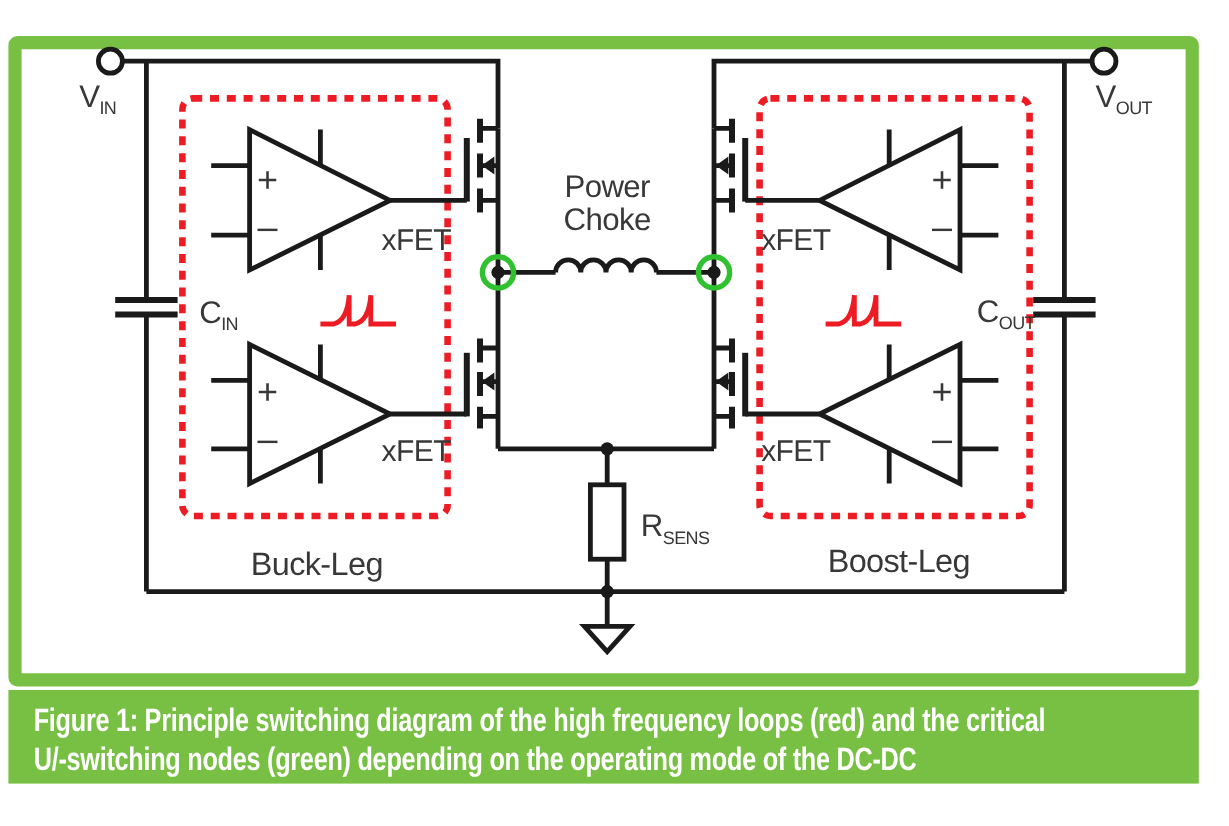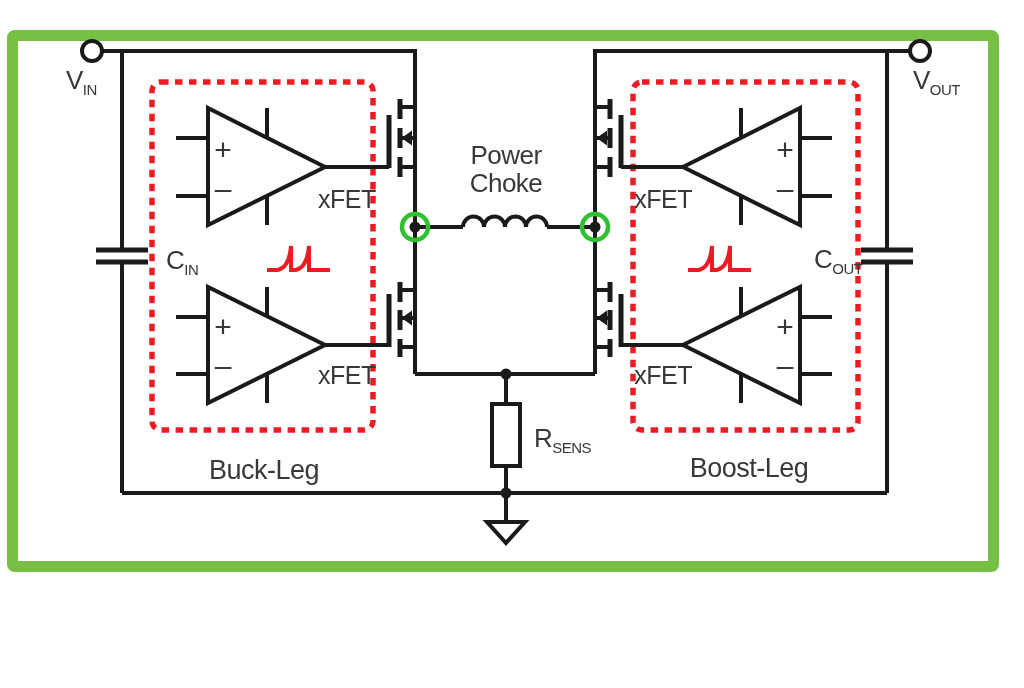--- a/index.html
+++ b/index.html
@@ -154,14 +154,20 @@
 
   <text x="318" y="208" font-size="25" class="lbl">xFET</text>
   <text x="318" y="384" font-size="25" class="lbl">xFET</text>
   <text x="692" y="208" font-size="25" text-anchor="end" class="lbl">xFET</text>
   <text x="692" y="384" font-size="25" text-anchor="end" class="lbl">xFET</text>
 
   <text x="264" y="479" font-size="27" text-anchor="middle" fill="#e8233d" class="lbl">Buck-Leg</text>
   <text x="749" y="477" font-size="27" text-anchor="middle" fill="#e8233d" class="lbl">Boost-Leg</text>
 </svg>
 
+<div class="caption-bar">
+  <div class="caption-text">
+    <span>Figure 1: Principle switching diagram of the high frequency loops (red) and the critical</span><br>
+    <span>U/-switching nodes (green) depending on the operating mode of the DC-DC</span>
+  </div>
+</div>
 
 </div>
 
 </body></html>

